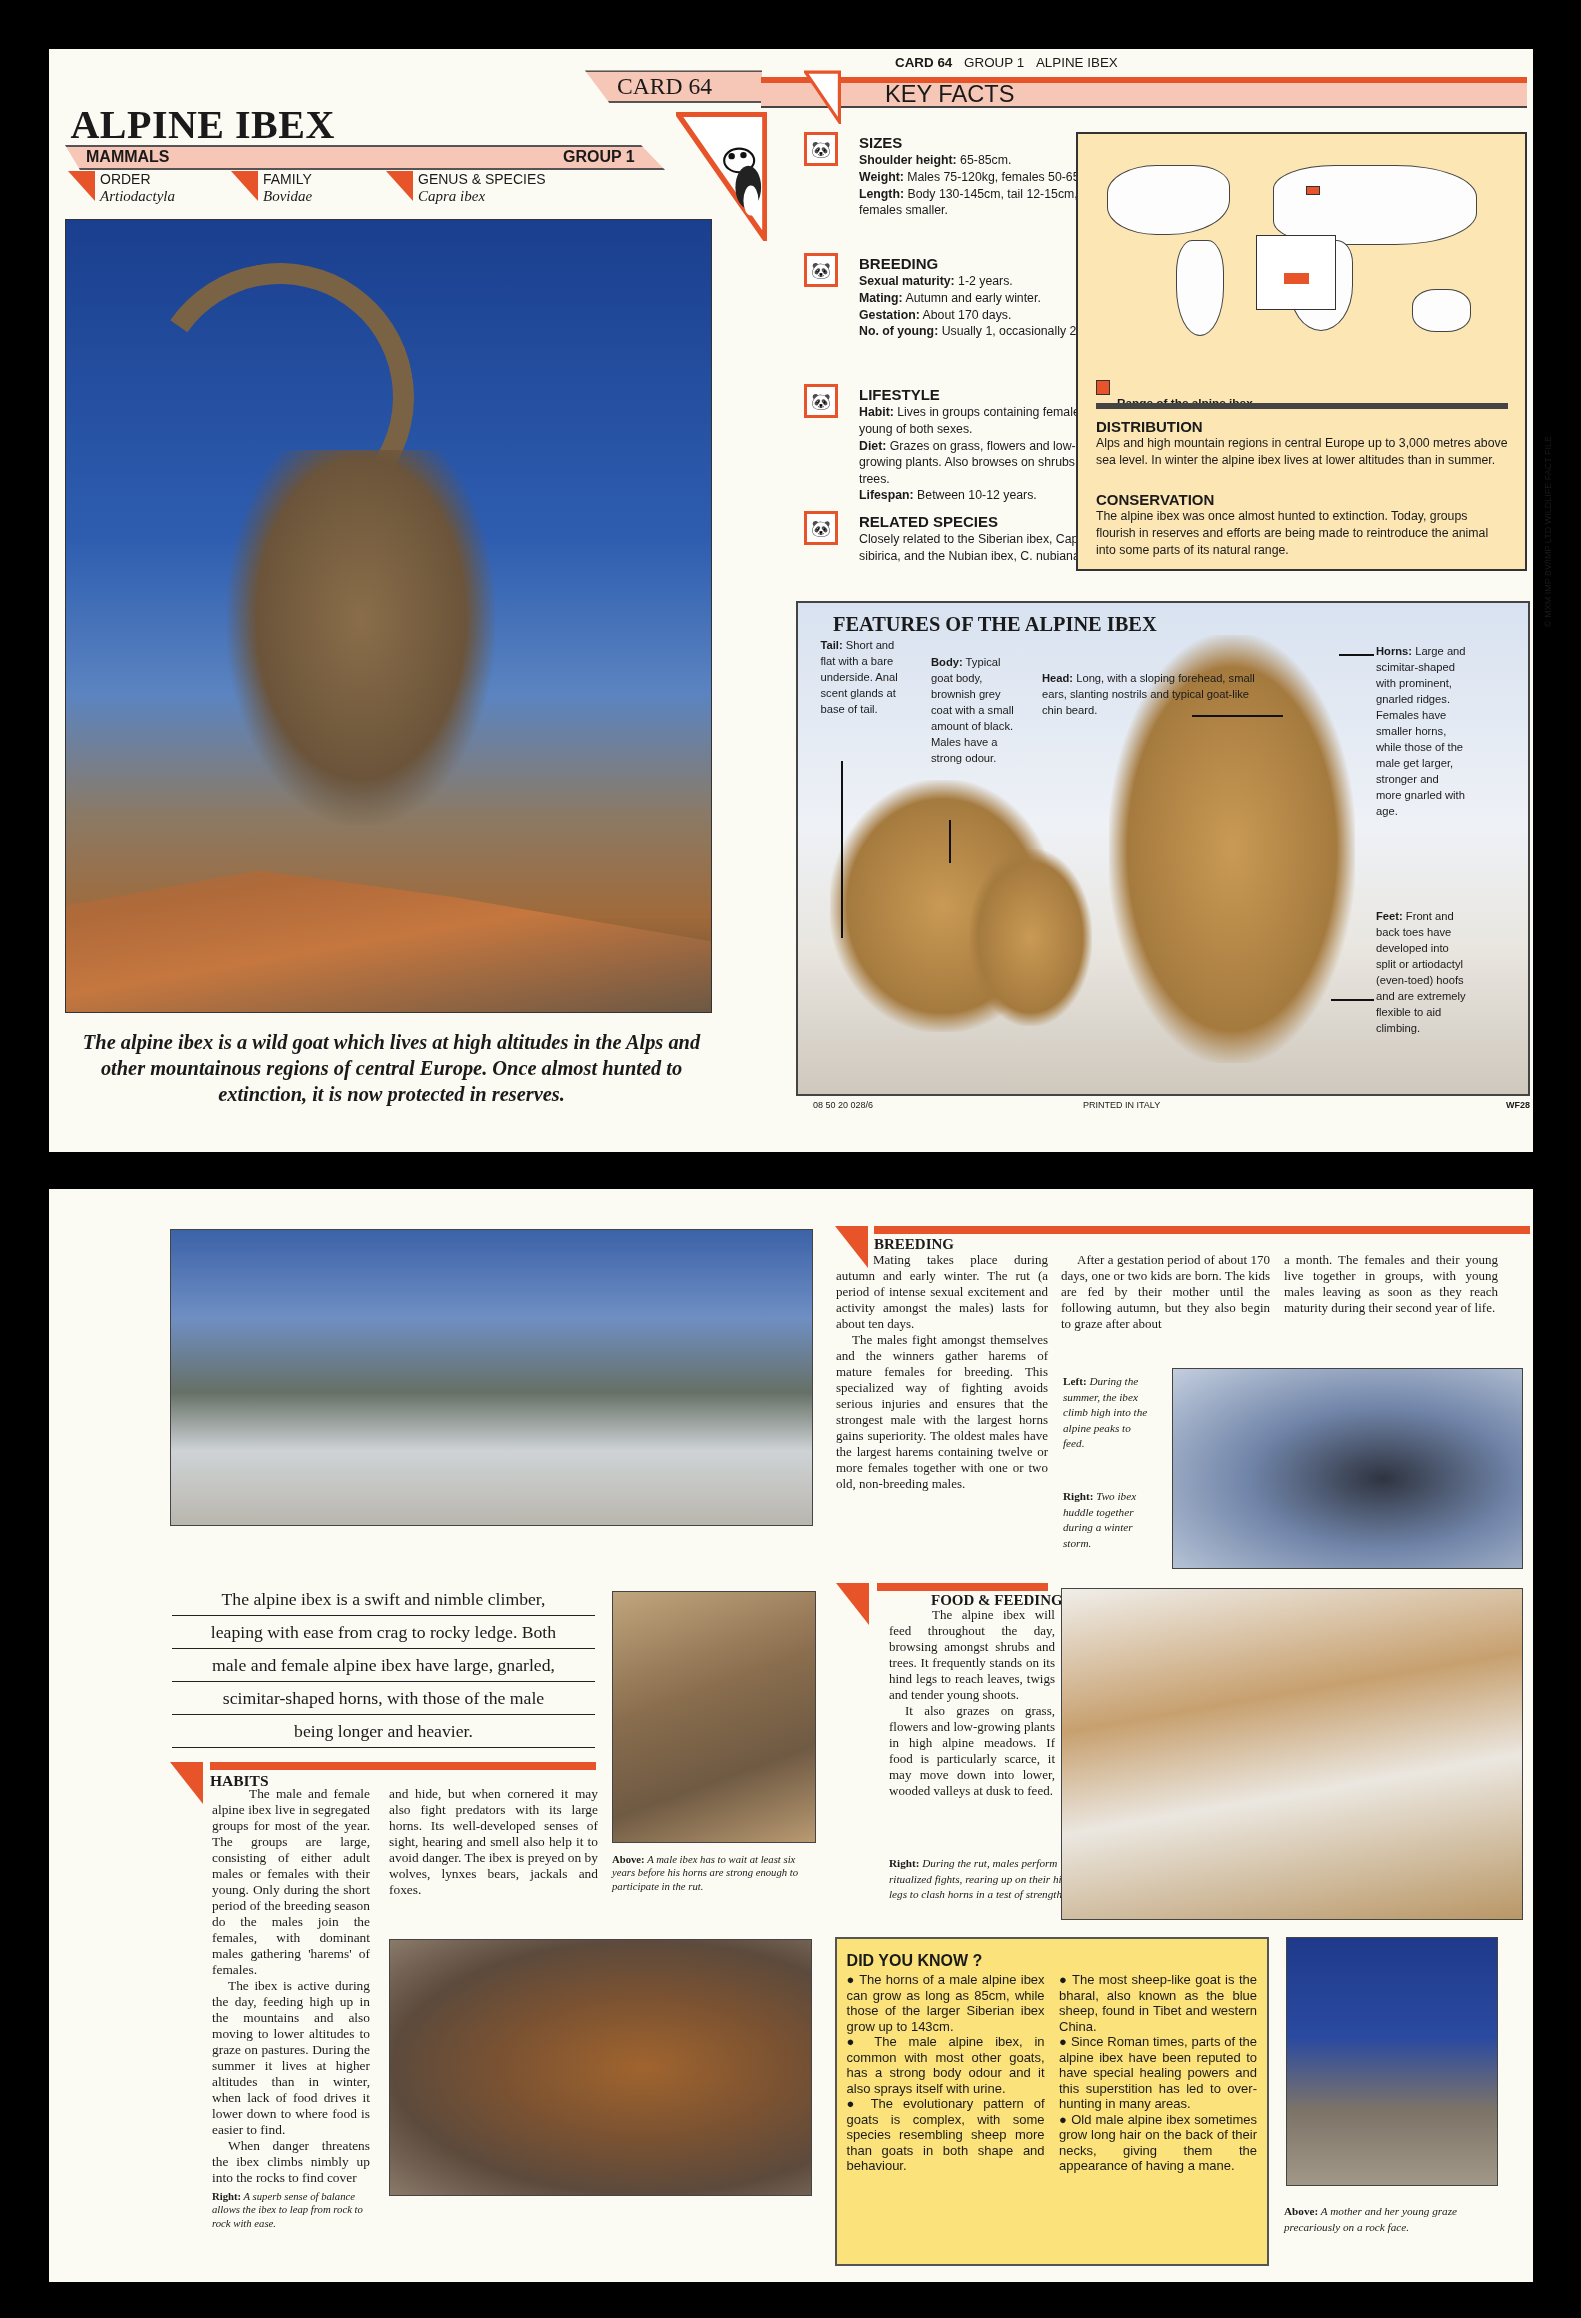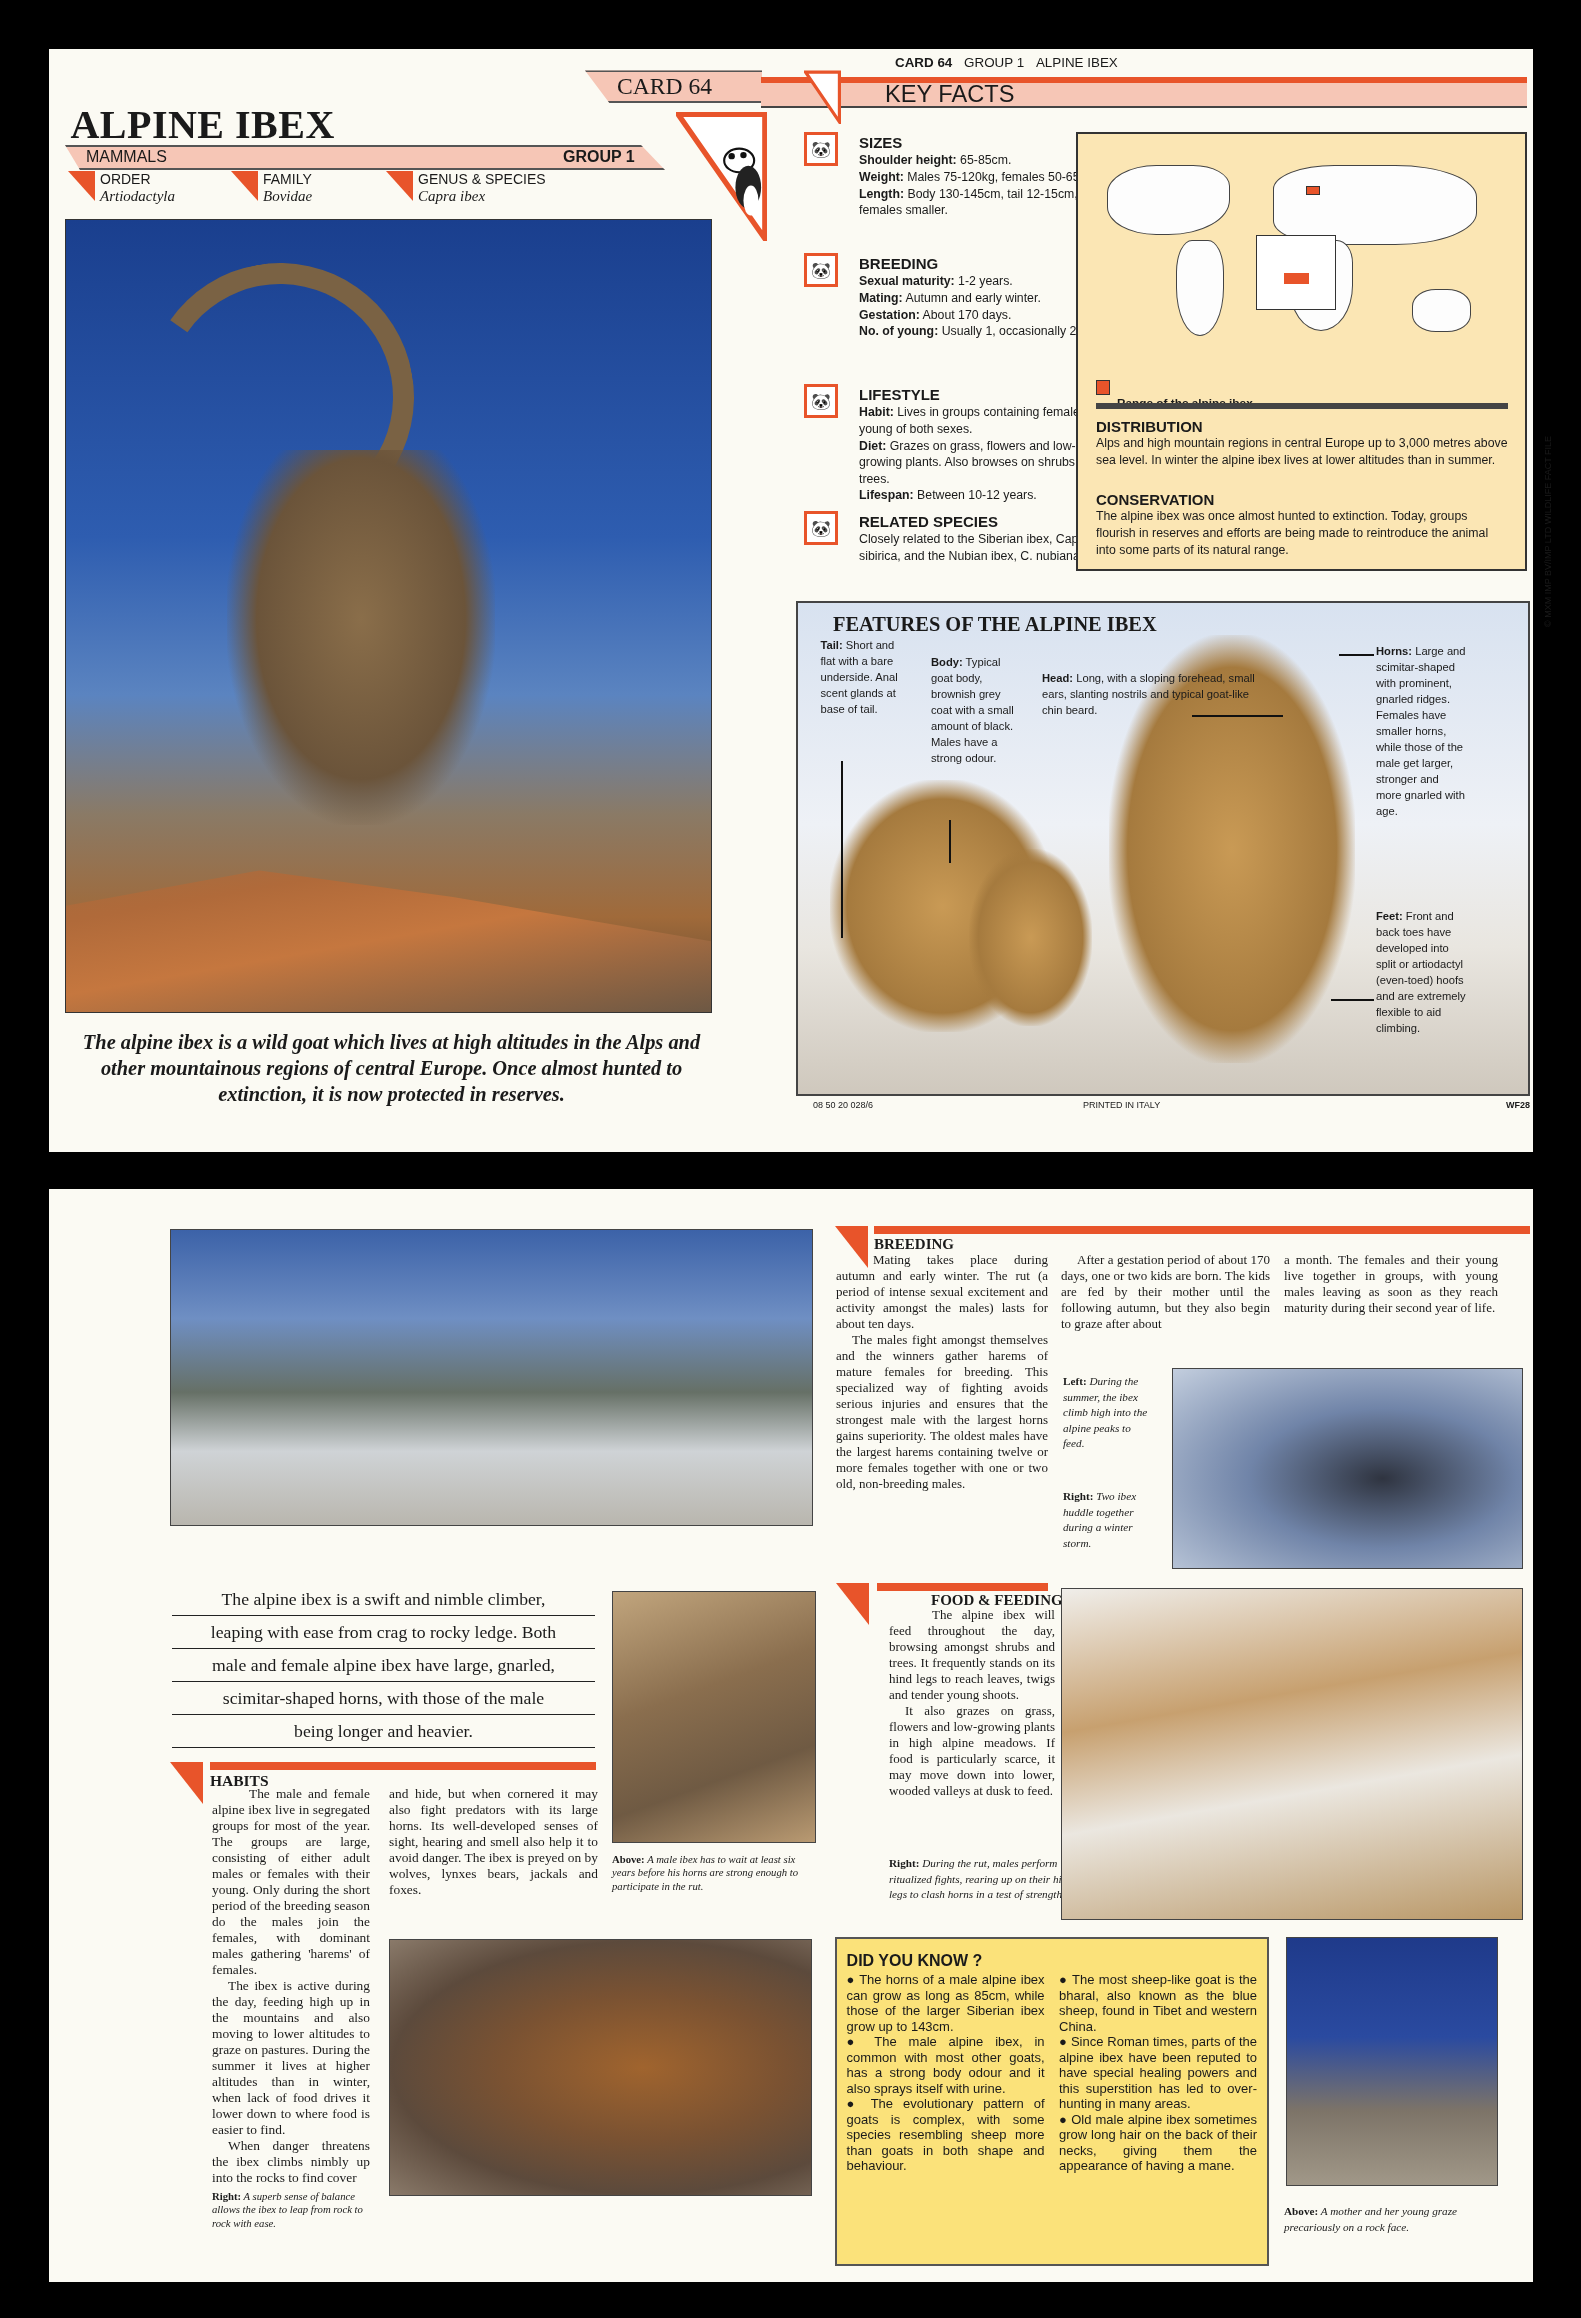--- a/index.html
+++ b/index.html
@@ -13,21 +13,21 @@
   .hole { position: absolute; width: 30px; height: 30px; border-radius: 50%; background: #000; }
 
   .abs { position: absolute; }
 
   
   .title-main { left: 21.4px; top: 52px; font-family: "Liberation Serif", serif; font-weight: bold; font-size: 40px; letter-spacing: 0.5px; }
   .card-tab { left: 536px; top: 21.4px; width: 177px; height: 33px; background: #f6c6b6; border-top: 2.1px solid #555; border-bottom: 2.1px solid #555; clip-path: polygon(0 0, 100% 0, 100% 100%, 14% 100%); }
   .card-tab-text { left: 568px; top: 24px; font-family: "Liberation Serif", serif; font-size: 23.6px; }
   .panda-tri { left: 627px; top: 63px; width: 91px; height: 129px; }
   .group-band { left: 16px; top: 96px; width: 600px; height: 25px; background: #f6c6b6; border-top: 2.1px solid #555; border-bottom: 2.1px solid #555; clip-path: polygon(0 0, 96% 0, 100% 100%, 2.5% 100%); }
-  .group-left { left: 37px; top: 99px; font-size: 16px; }
+  .group-left { left: 37px; top: 99px; font-size: 16px; font-weight: bold; }
   .group-right { left: 514px; top: 99px; font-size: 16px; font-weight: bold; }
   .tax { top: 122px; }
   .tax .flag { position: absolute; left: 0; top: 0; width: 27px; height: 30px; background: #e8542a; clip-path: polygon(0 0, 100% 0, 100% 100%); }
   .tax .lbl { position: absolute; left: 32px; top: 0; font-size: 14px; white-space: nowrap; }
   .tax .val { position: absolute; left: 32px; top: 17px; font-size: 15px; font-style: italic; font-family: "Liberation Serif", serif; white-space: nowrap; }
   .hero-photo { left: 16px; top: 170px; width: 647px; height: 794px; border: 1.6px solid #333;
      background: linear-gradient(180deg, #1a3f8e 0%, #2e5db0 40%, #5b84c0 60%, #8a7a66 75%, #a06a3a 88%, #5a4530 100%); overflow: hidden; }
   .hero-photo .ibex-body { position: absolute; left: 161px; top: 230px; width: 268px; height: 375px; background: radial-gradient(ellipse at 50% 45%, #8a6e4a 0%, #6b543a 55%, rgba(0,0,0,0) 72%); }
   .hero-photo .horn { position: absolute; left: 80px; top: 43px; width: 268px; height: 268px; border: 21.4px solid #7a6244; border-radius: 50%; border-bottom-color: transparent; border-left-color: transparent; transform: rotate(-10deg); }
   .hero-photo .rock { position: absolute; left: 0; bottom: 0; width: 100%; height: 177px; background: linear-gradient(170deg, rgba(0,0,0,0) 0%, #b06a3a 30%, #c5773f 55%, #6d5844 100%); clip-path: polygon(0 40%, 30% 20%, 60% 35%, 100% 60%, 100% 100%, 0 100%); }

